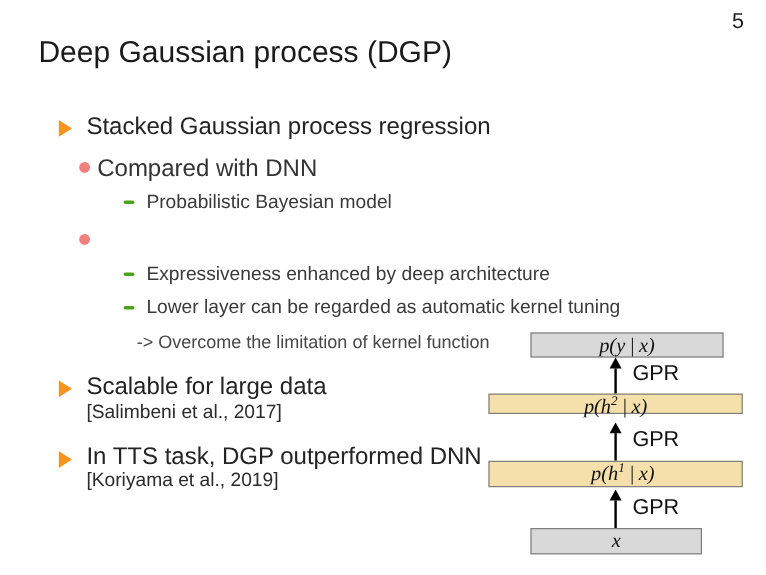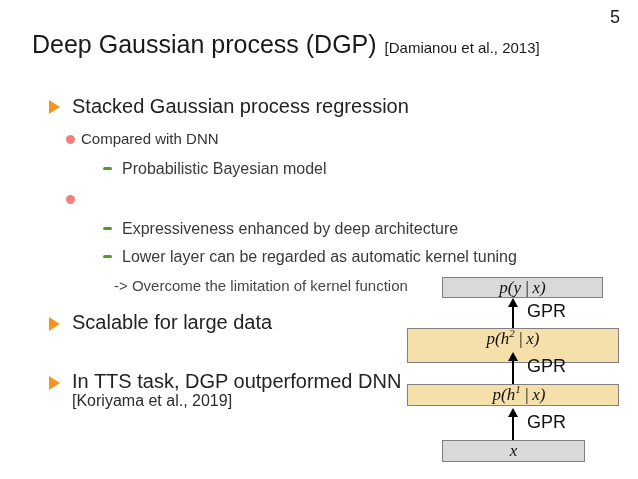--- a/index.html
+++ b/index.html
@@ -26,21 +26,21 @@
     display: flex;
     align-items: baseline;
     white-space: nowrap;
   }
   .title-main { font-size: 25px; color: #1a1a1a; letter-spacing: 0; }
   .title-cite { font-size: 15px; color: #1a1a1a; margin-left: 8px; }
 
   .abs { position: absolute; white-space: nowrap; }
 
   .l1-text { font-size: 20px; color: #232323; }
-  .l2-text { font-size: 15px; color: #333333; }
+  .l2-text { font-size: 20px; color: #333333; }
   .l3-text { font-size: 16px; color: #3a3a3a; }
   .note-text { font-size: 15px; color: #474747; }
   .cite-text { font-size: 16px; color: #2b2b2b; }
 
   .tri-bullet {
     position: absolute;
     width: 0; height: 0;
     border-top: 7px solid transparent;
     border-bottom: 7px solid transparent;
     border-left: 11px solid #f7941e;
@@ -90,21 +90,20 @@
 </style>
 </head>
 <body>
 
 <div class="slide">
 
   <div class="page-number">5</div>
 
   <div class="title-row">
     <span class="title-main">Deep Gaussian process (DGP)</span>
-    <span class="title-cite">[Damianou et al., 2013]</span>
   </div>
 
   <span class="tri-bullet" style="left:49px; top:100px;"></span>
   <div class="abs l1-text" style="left:72px; top:95px;text-align:center;">Stacked Gaussian process regression</div>
 
   <span class="dot-bullet" style="left:66px; top:135px;"></span>
   <div class="abs l2-text" style="left:81px; top:130px;">Compared with DNN</div>
 
   <span class="dash-bullet" style="left:103px; top:167px;"></span>
   <div class="abs l3-text" style="left:122px; top:160px;">Probabilistic Bayesian model</div>
@@ -114,36 +113,37 @@
   <span class="dash-bullet" style="left:103px; top:227px;"></span>
   <div class="abs l3-text" style="left:122px; top:220px;">Expressiveness enhanced by deep architecture</div>
 
   <span class="dash-bullet" style="left:103px; top:255px;"></span>
   <div class="abs l3-text" style="left:122px; top:248px;">Lower layer can be regarded as automatic kernel tuning</div>
 
   <div class="abs note-text" style="left:114px; top:277px;">-&gt; Overcome the limitation of kernel function</div>
 
   <span class="tri-bullet" style="left:49px; top:317px;"></span>
   <div class="abs l1-text" style="left:72px; top:311px;">Scalable for large data</div>
+  <div class="abs cite-text" style="left:72px; top:335px;">[Salimbeni et al., 2017]</div>
 
   <span class="tri-bullet" style="left:49px; top:376px;"></span>
   <div class="abs l1-text" style="left:72px; top:370px;text-align:center;">In TTS task, DGP outperformed DNN</div>
   <div class="abs cite-text" style="left:72px; top:392px;">[Koriyama et al., 2019]</div>
 
   <div class="dbox box-gray" style="left:442px; top:277px; width:161px; height:21px; line-height:19px;">
     <span>p(y | x)</span><sup></sup><span></span>
   </div>
 
   <div class="arrow" style="left:507px; top:298px;">
     <div class="head"></div>
       <div class="shaft" style="height:22px;"></div>
   </div>
   <div class="gpr-label" style="left:527px; top:301px;">GPR</div>
 
-  <div class="dbox box-tan" style="left:407px; top:328px; width:212px; height:35px; line-height:20px;">
+  <div class="dbox box-tan" style="left:407px; top:328px; width:212px; height:17px; line-height:20px;">
     <span>p(h</span><sup>2</sup><span> | x)</span>
   </div>
 
   <div class="arrow" style="left:507px; top:352px;">
     <div class="head"></div>
       <div class="shaft" style="height:23px;"></div>
   </div>
   <div class="gpr-label" style="left:527px; top:356px;">GPR</div>
 
   <div class="dbox box-tan" style="left:407px; top:384px; width:212px; height:22px; line-height:19px;padding-left:12px;">

